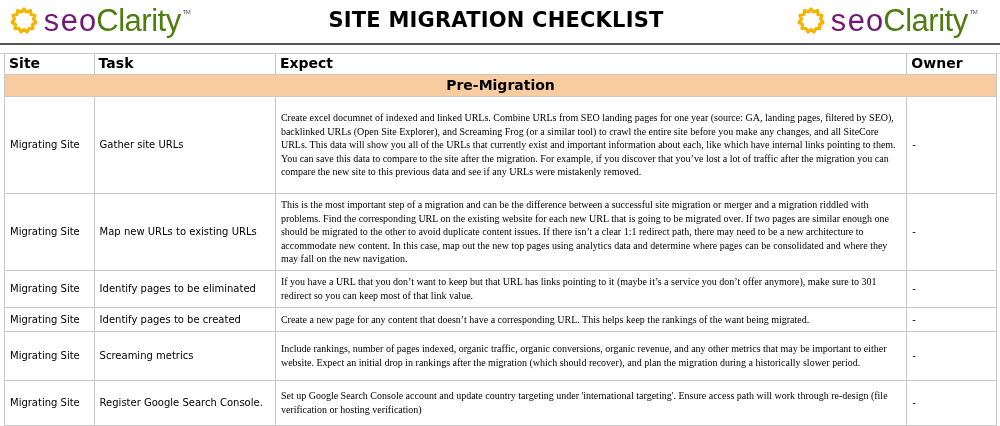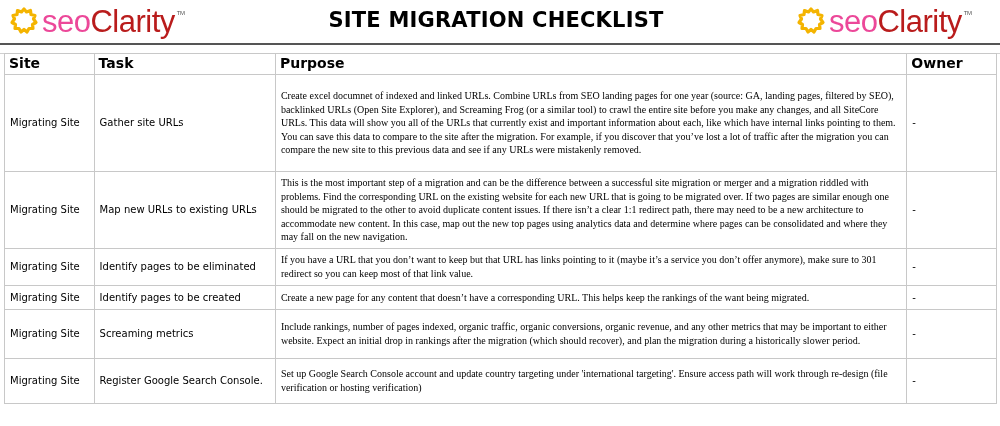--- a/index.html
+++ b/index.html
@@ -3,22 +3,22 @@
 <meta charset="utf-8">
 <style>
   html, body { margin:0; padding:0; background:#fff; }
   body { width:1000px; height:426px; overflow:hidden; position:relative; font-family:"DejaVu Sans", sans-serif; color:#000; }
   .header { position:absolute; left:0; top:0; width:1000px; height:44px; }
   .logo { position:absolute; top:2px; height:38px; display:flex; align-items:center; }
   .logo.left { left:8px; }
   .logo.right { left:795px; }
   .logo svg { width:32px; height:32px; }
   .logo-text { font-family:"Liberation Sans", sans-serif; font-size:31px; letter-spacing:-0.5px; margin-left:2px; line-height:1; }
-  .logo-seo { color:#ec4899; }
-  .logo-clarity { color:#b91c1c; }
+  .logo-seo { color:#701a75;font-family:Liberation Mono, monospace; }
+  .logo-clarity { color:#4d7c0f; }
   .logo-tm { font-size:6px; color:#555; vertical-align:top; margin-left:2px; position:relative; top:4px; }
   .title { position:absolute; left:0; width:992px; top:8px; text-align:center; font-weight:bold; font-size:21px; letter-spacing:0.2px; font-family:"DejaVu Sans", sans-serif; }
   .rule { position:absolute; left:0; top:43px; width:1000px; height:2px; background:#555; }
   .gridgap { position:absolute; left:0; top:45px; width:1000px; height:8px; border-bottom:1px solid #d0d0d0; }
   table { position:absolute; left:4px; top:53px; border-collapse:collapse; table-layout:fixed; width:993px; }
   td, th { border:1px solid #c8c8c8; padding:0 5px; vertical-align:middle; font-size:10px; line-height:13.6px; }
   th { text-align:left; font-size:14px; font-weight:bold; height:20px; padding:0 4px;margin-left:45px; }
   .section td { background:#f8cba0; text-align:center; font-weight:bold; font-size:14px; height:21px; }
   .c-site { width:86px; }
   .c-task { width:174px; }
@@ -61,25 +61,28 @@
   <colgroup>
     <col class="c-site">
       <col class="c-task">
       <col class="c-purpose">
       <col class="c-owner">
   </colgroup>
   <thead>
     <tr>
       <th>Site</th>
       <th>Task</th>
-      <th>Purpose</th>
+      <th>Expect</th>
       <th>Owner</th>
     </tr>
   </thead>
   <tbody>
+    <tr class="section">
+      <td colspan="4">Pre-Migration</td>
+    </tr>
 
     <tr style="height:97px">
       <td>Migrating Site</td>
       <td>Gather site URLs</td>
       <td class="purpose">Create excel documnet of indexed and linked URLs. Combine URLs from SEO landing pages for one year (source: GA, landing pages, filtered by SEO), backlinked URLs (Open Site Explorer), and Screaming Frog (or a similar tool) to crawl the entire site before you make any changes, and all SiteCore URLs. This data will show you all of the URLs that currently exist and important information about each, like which have internal links pointing to them. You can save this data to compare to the site after the migration. For example, if you discover that you’ve lost a lot of traffic after the migration you can compare the new site to this previous data and see if any URLs were mistakenly removed.</td>
       <td>-</td>
     </tr>
 
     <tr style="height:76px">
       <td>Migrating Site</td>

